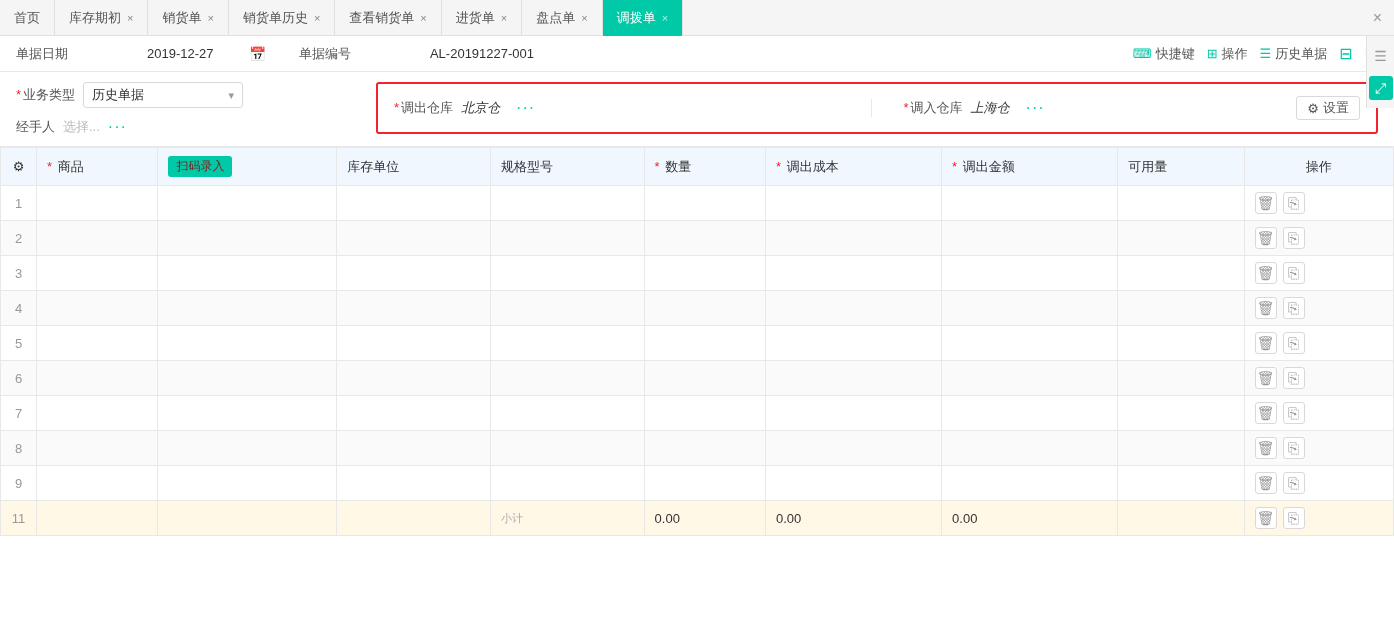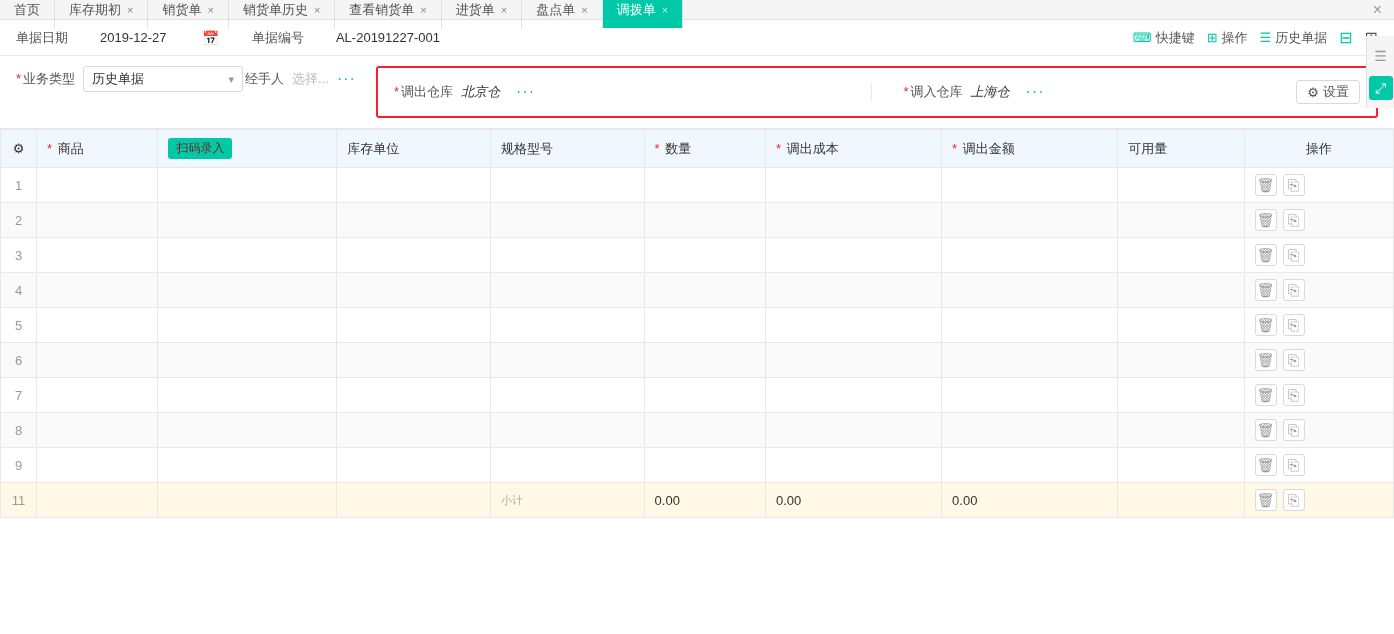--- a/index.html
+++ b/index.html
@@ -4,21 +4,21 @@
   <style>
     * { box-sizing: border-box; margin: 0; padding: 0; }
     body { font-family: "Microsoft YaHei", "PingFang SC", sans-serif; font-size: 13px; color: #333; background: #fff; overflow: hidden; }
 
     
     .tab-bar {
       display: flex;
       align-items: center;
       background: #f5f5f5;
       border-bottom: 1px solid #e0e0e0;
-      height: 20px;
+      height: 36px;
       padding-left: 0;
     }
     .tab-item {
       display: flex;
       align-items: center;
       padding: 0 14px;
       height: 36px;
       cursor: pointer;
       font-size: 13px;
       color: #555;
@@ -47,21 +47,21 @@
 
     
     .toolbar {
       display: flex;
       align-items: center;
       padding: 8px 16px;
       border-bottom: 1px solid #e8e8e8;
       gap: 32px;
     }
     .toolbar-label { color: #555; font-size: 13px; }
-    .toolbar-value { color: #333; font-size: 13px; }
+    .toolbar-value { color: #333; font-size: 13px; margin-left: 47px; }
     .toolbar-date-icon { color: #00c9a7; cursor: pointer; font-size: 14px; margin-left: 4px; }
     .toolbar-right {
       margin-left: auto;
       display: flex;
       align-items: center;
       gap: 12px;
       font-size: 13px;
       color: #555;
     }
     .toolbar-right-item {
@@ -87,22 +87,22 @@
     
     .form-area {
       display: flex;
       align-items: flex-start;
       padding: 10px 16px;
       gap: 20px;
       border-bottom: 1px solid #e8e8e8;
     }
     .form-left {
       display: flex;
-      flex-direction: row;
-      gap: 2px;
+      flex-direction: column;
+      gap: 10px;
       min-width: 340px;
     }
     .form-row {
       display: flex;
       align-items: center;
       gap: 8px;
     }
     .form-label {
       color: #555;
       white-space: nowrap;

